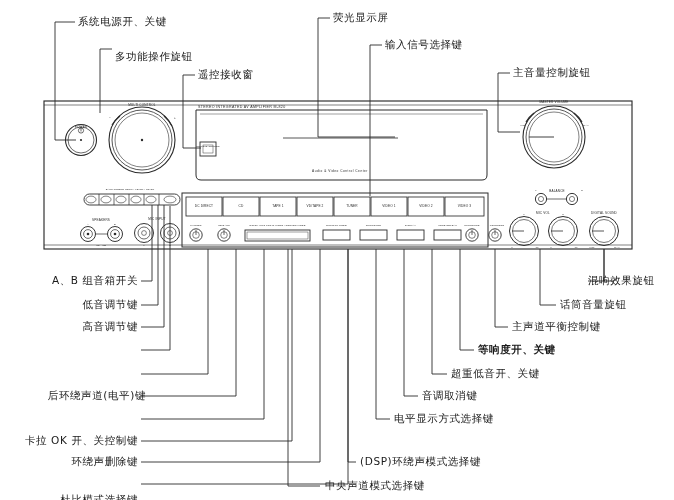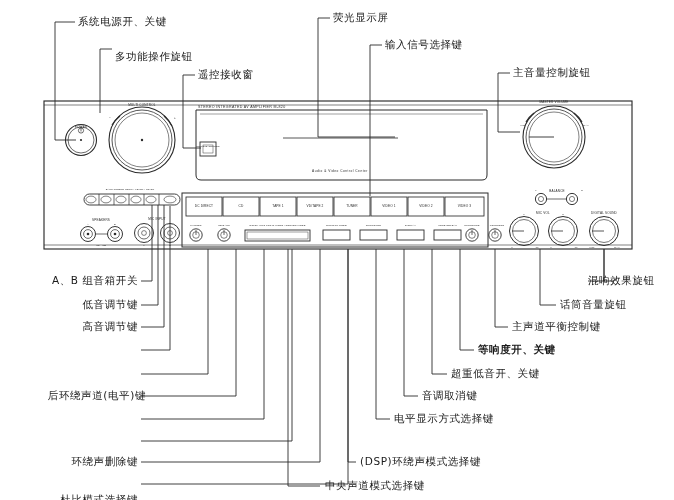--- a/index.html
+++ b/index.html
@@ -281,20 +281,21 @@
   <div class="cn" style="left:115px;top:43px;margin-top:8px;">多功能操作旋钮</div>
   <div class="cn" style="left:198px;top:69px;">遥控接收窗</div>
   <div class="cn" style="left:333px;top:12px;">荧光显示屏</div>
   <div class="cn" style="left:385px;top:39px;">输入信号选择键</div>
   <div class="cn" style="left:513px;top:67px;">主音量控制旋钮</div>
 
   <div class="cn r" style="left:0;width:138px;top:275px;">A、B 组音箱开关</div>
   <div class="cn r" style="left:0;width:138px;top:299px;">低音调节键</div>
   <div class="cn r" style="left:0;width:138px;top:321px;">高音调节键</div>
   <div class="cn r" style="left:8px;width:138px;top:390px;">后环绕声道(电平)键</div>
+  <div class="cn r" style="left:0;width:138px;top:435px;">卡拉 OK 开、关控制键</div>
   <div class="cn r" style="left:0;width:138px;top:456px;">环绕声删除键</div>
   <div class="cn r" style="left:0;width:138px;top:478px;margin-top:16px;">杜比模式选择键</div>
 
   <div class="cn" style="left:325px;top:480px;">中央声道模式选择键</div>
   <div class="cn" style="left:360px;top:456px;">(DSP)环绕声模式选择键</div>
   <div class="cn" style="left:394px;top:413px;">电平显示方式选择键</div>
   <div class="cn" style="left:422px;top:390px;">音调取消键</div>
 
   <div class="cn" style="left:451px;top:368px;">超重低音开、关键</div>
   <div class="cn" style="left:478px;top:344px;font-weight:bold;">等响度开、关键</div>

